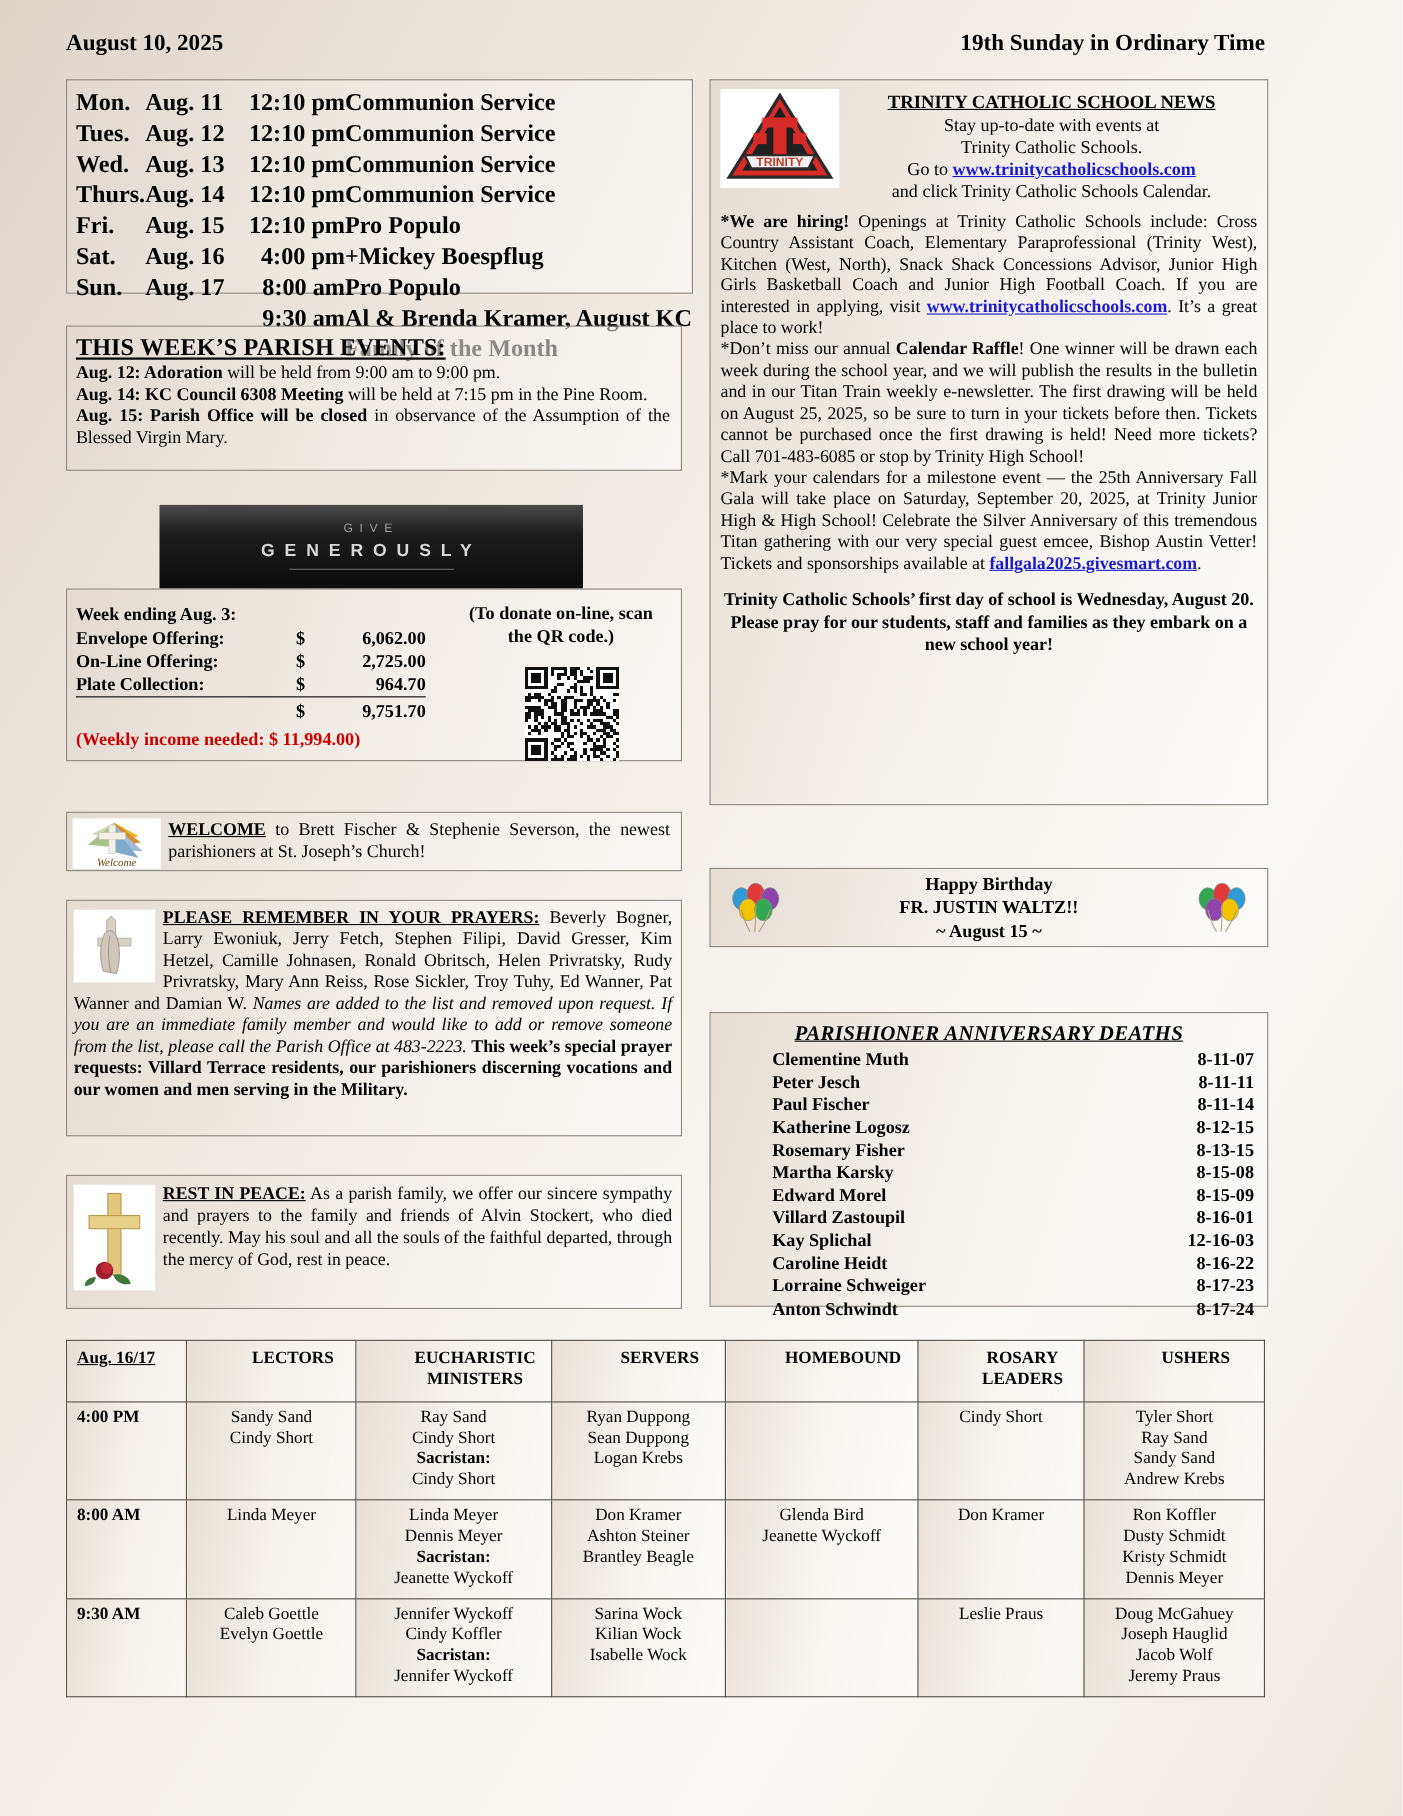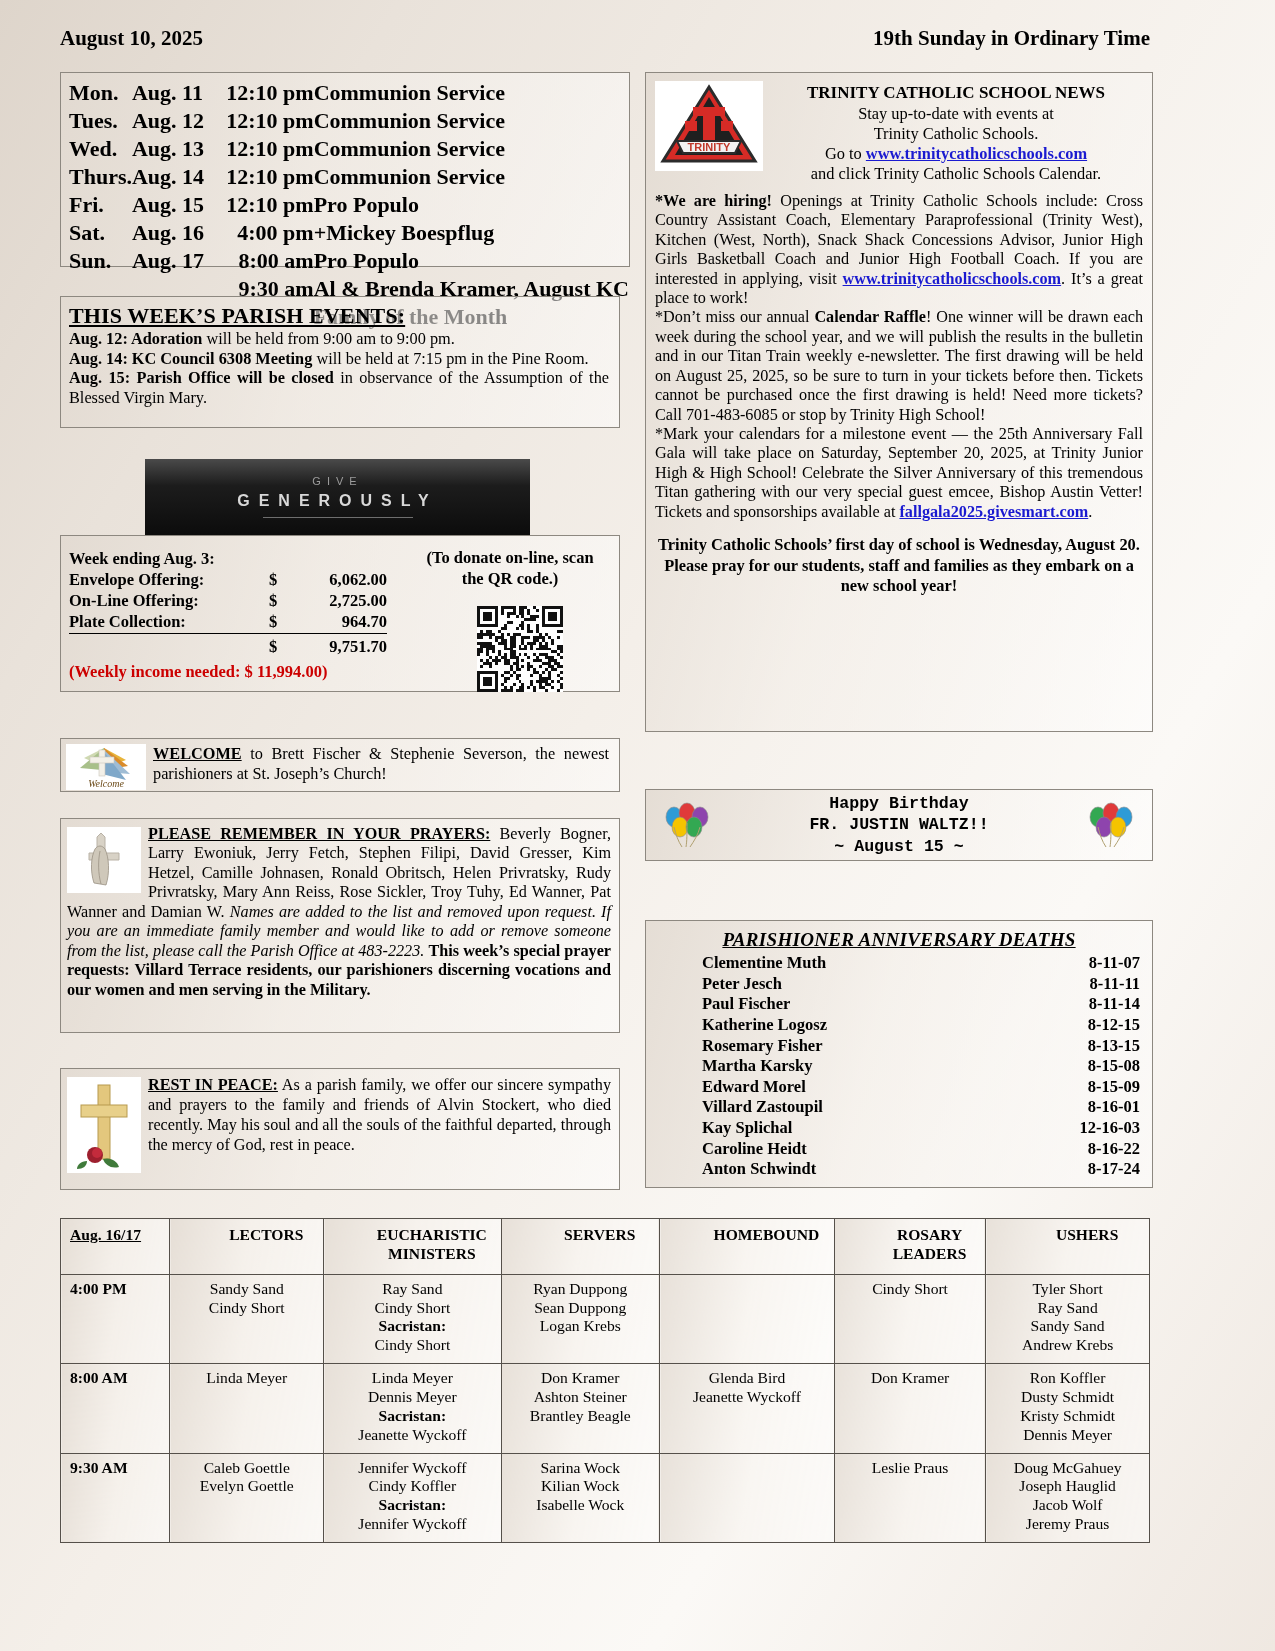--- a/index.html
+++ b/index.html
@@ -103,27 +103,27 @@
   
   #rip-box { left: 60px; top: 1068px; width: 560px; height: 122px; padding: 6px 8px 0 6px; }
   .rip-icon { width: 74px; height: 96px; float: left; margin: 2px 7px 0 0; background: #fff; position: relative; overflow: hidden; }
   .rip-text { font-size: 16.2px; line-height: 1.24; text-align: justify; }
   .rip-head { font-weight: bold; text-decoration: underline; }
   
   #trinity-box { left: 645px; top: 72px; width: 508px; height: 660px; padding: 8px 9px 0 9px; }
   .tn-head { display: flex; align-items: flex-start; gap: 6px; }
   .tn-logo { width: 108px; height: 90px; flex: none; background: #fff; position: relative; }
   .tn-headtext { flex: 1; text-align: center; font-size: 16.4px; line-height: 1.22; padding-top: 2px; }
-  .tn-headtext .t1 { font-weight: bold; font-size: 17px; }
+  .tn-headtext .t1 { font-weight: bold; font-size: 17px; text-decoration: underline; }
   .tn-body { font-size: 16.2px; line-height: 1.2; text-align: justify; margin-top: 8px; }
   .tn-body b { font-weight: bold; }
   a.link { color: #1a1ad0; text-decoration: underline; font-weight: bold; }
   .tn-foot { margin-top: 13px; font-weight: bold; font-size: 16.4px; line-height: 1.25; text-align: center; }
   
-  #bday-box { left: 645px; top: 789px; width: 508px; height: 72px; font-family: Liberation Mono, monospace; }
+  #bday-box { left: 645px; top: 789px; width: 508px; height: 72px; }
   .bd-flex { display: flex; align-items: center; height: 100%; justify-content: space-between; padding: 0 12px; box-sizing: border-box; }
   .bd-balloon { width: 58px; height: 48px; position: relative; flex: none; }
   .bd-text { text-align: center; font-weight: bold; font-size: 16.6px; line-height: 1.28; flex: 1; }
   
   #anniv-box { left: 645px; top: 920px; width: 508px; height: 268px; padding: 8px 0 0 0; }
   .an-title { text-align: center; font-weight: bold; font-style: italic; font-size: 19px; text-decoration: underline; letter-spacing: .3px; }
   .an-list { margin: 2px 12px 0 56px; }
   .an-row { display: flex; justify-content: space-between; font-weight: bold; font-size: 16.5px; line-height: 1.25; }
   
   #ministry {
@@ -855,20 +855,24 @@
         </div>
         <div class="an-row">
           <span>Kay Splichal</span>
           <span>12-16-03</span>
         </div>
         <div class="an-row">
           <span>Caroline Heidt</span>
           <span>8-16-22</span>
         </div>
         <div class="an-row">
+          <span>Lorraine Schweiger</span>
+          <span>8-17-23</span>
+        </div>
+        <div class="an-row">
           <span>Anton Schwindt</span>
           <span>8-17-24</span>
         </div>
       </div>
   </div>
 
   <table id="ministry">
     <thead>
       <tr>
         <th class="datecell col-time"><span>Aug. 16/17</span></th>

